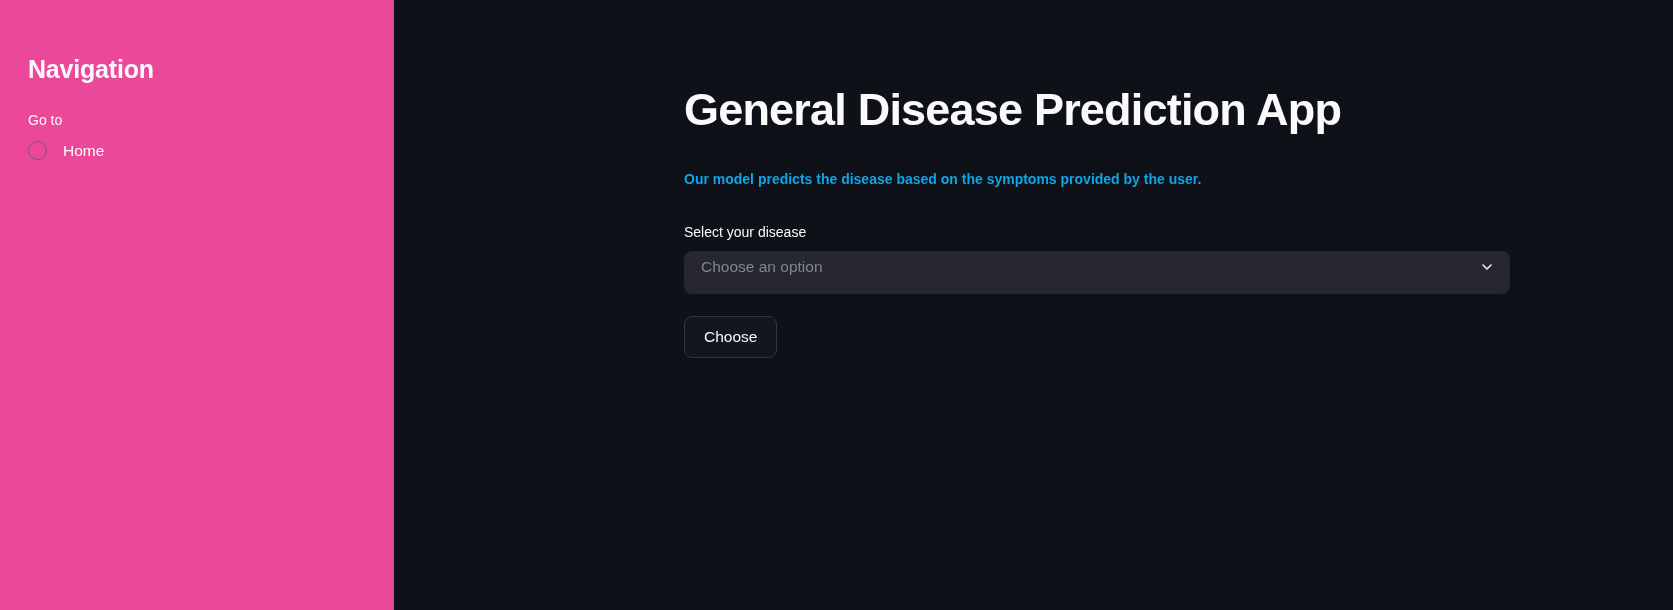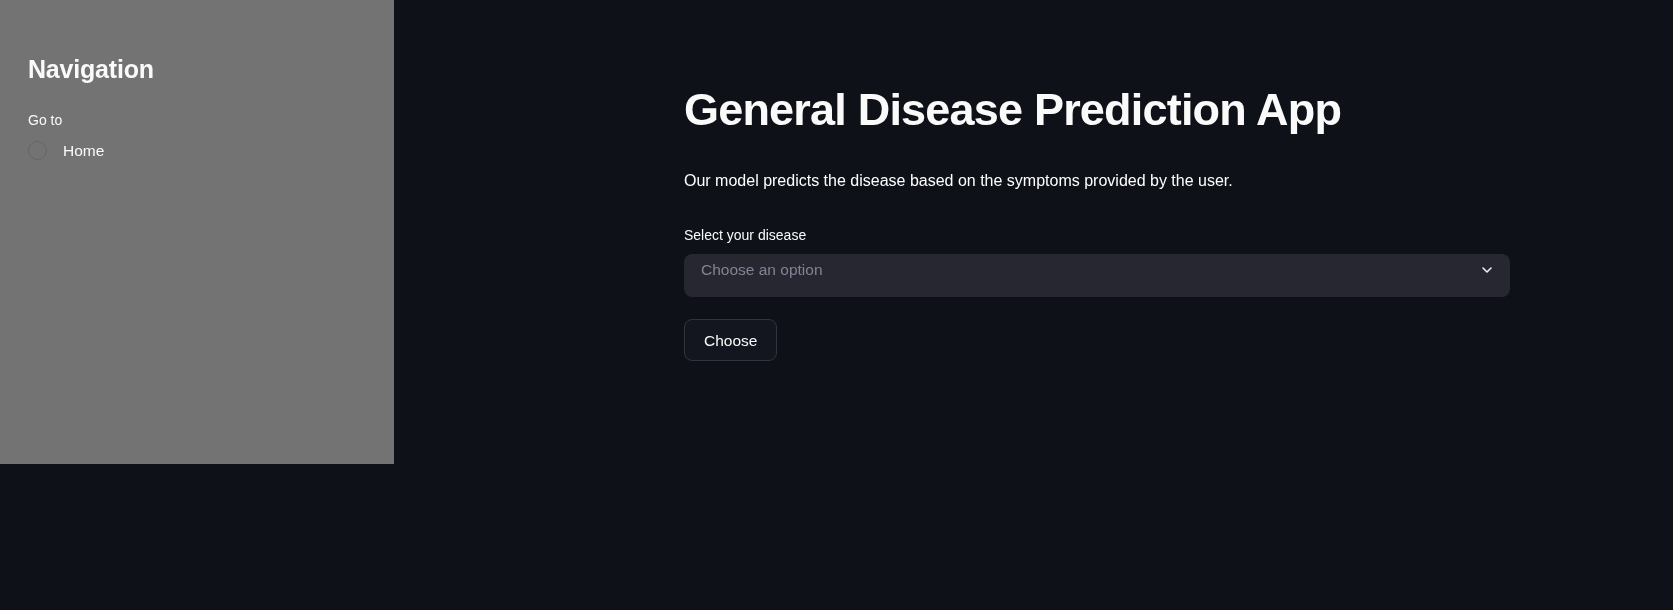--- a/index.html
+++ b/index.html
@@ -17,22 +17,22 @@
   .app {
     display: flex;
     width: 1673px;
     height: 610px;
   }
 
   
   .sidebar {
     width: 394px;
     min-width: 394px;
-    height: 464px;
-    background: #737373;
+    height: 610px;
+    background: #ec4899;
     box-sizing: border-box;
     padding: 54px 28px 0 28px;
     position: relative;
   }
   .sidebar-title {
     color: #fafafa;
     font-size: 25px;
     font-weight: 700;
     letter-spacing: -0.2px;
     line-height: 1.2;
@@ -105,23 +105,23 @@
   .page-title {
     color: #fafafa;
     font-size: 45px;
     font-weight: 700;
     letter-spacing: -0.8px;
     line-height: 1.15;
     margin: 0;
     padding-top: 84px;
   }
   .page-subtitle {
-    color: #ffffff;
-    font-size: 16px;
-    font-weight: 400;
+    color: #0ea5e9;
+    font-size: 14px;
+    font-weight: 700;
     line-height: 1.6;
     margin: 0;
     padding-top: 32px;
   }
   .field-label {
     color: #fafafa;
     font-size: 14px;
     line-height: 1.5;
     margin-top: 32px;
     margin-bottom: 8px;

